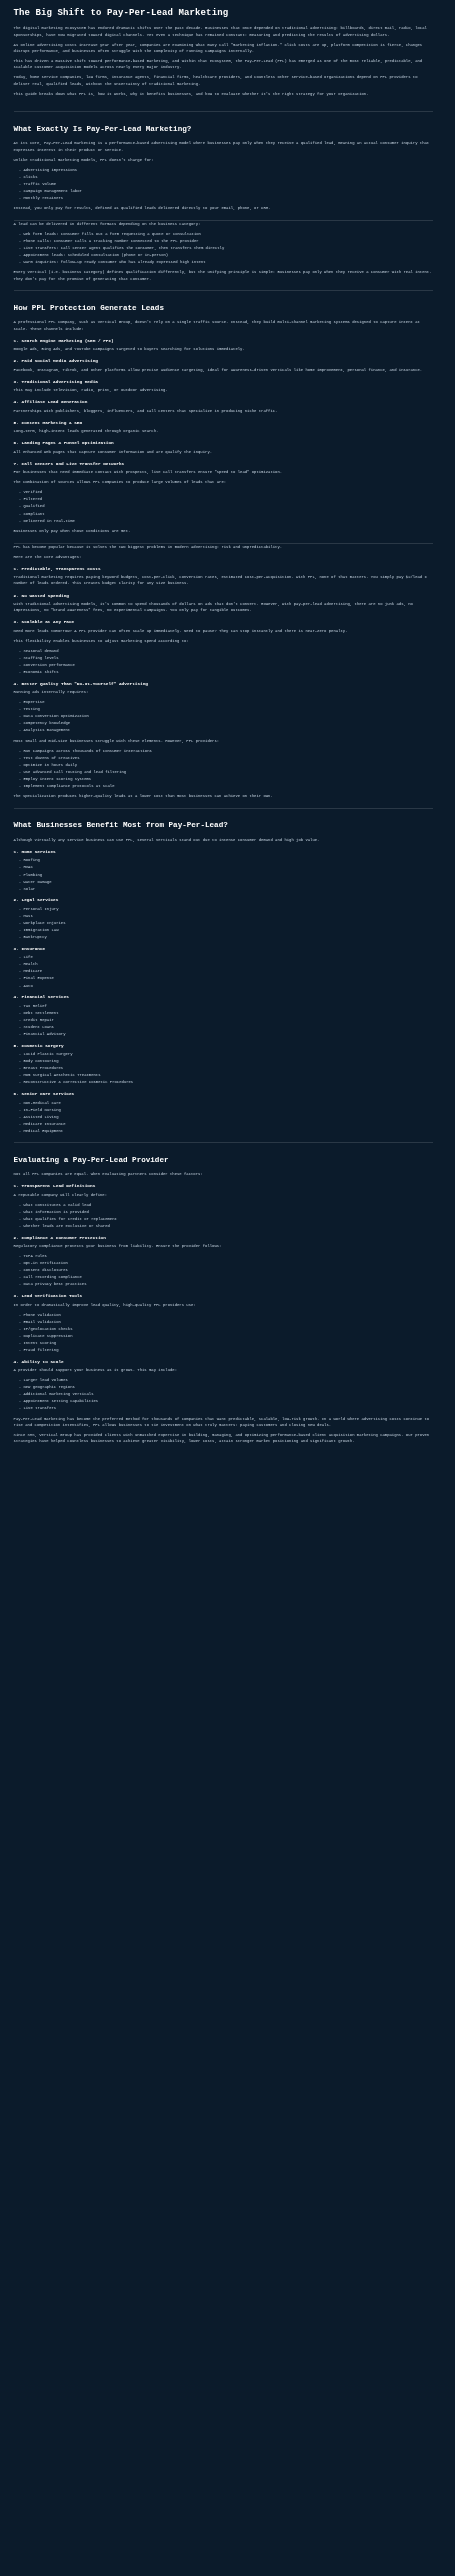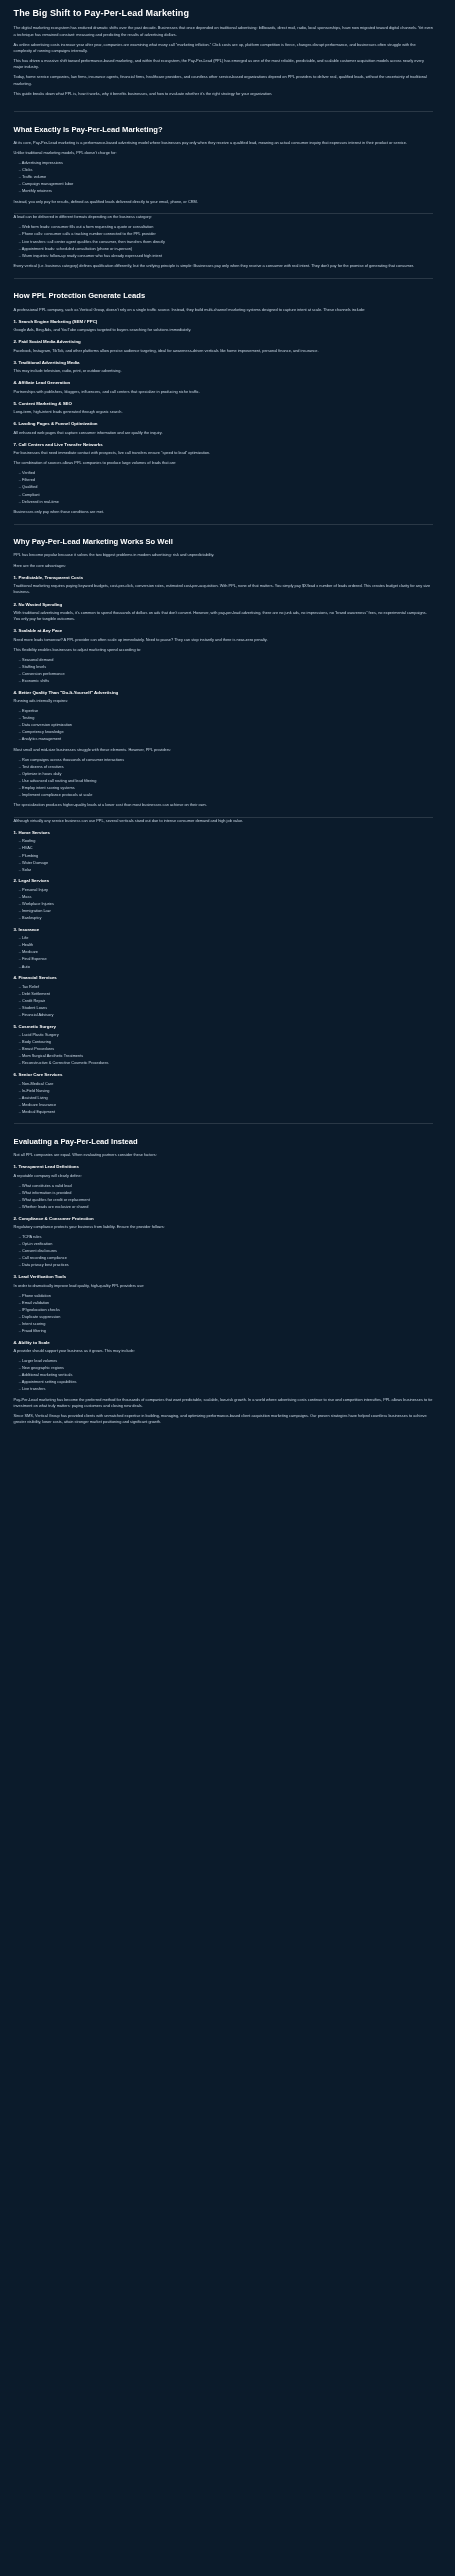--- a/index.html
+++ b/index.html
@@ -8,21 +8,21 @@
     background: #0b1b2b;
     width: 455px;
   }
   body {
     font-family: "Liberation Sans", sans-serif;
     color: #dbe6ef;
     font-size: 3.9px;
     line-height: 1.55;
     padding: 0 0 10.5px 0;
   }
-  .page { width: 447px; padding: 0 13.6px; }
+  .page { width: 447px; padding: 0 13.6px; font-family: Liberation Mono, monospace; }
 
   h1.main {
     font-size: 9px;
     font-weight: bold;
     color: #ffffff;
     margin: 7.3px 0 4.2px 0;
     letter-spacing: 0.1px;
   }
   h2.sec {
     font-size: 7.6px;
@@ -139,21 +139,20 @@
       <li>Qualified</li>
       <li>Compliant</li>
       <li>Delivered in real-time</li>
     </ul>
     <p>Businesses only pay when those conditions are met.</p>
   </section>
 
   <hr class="divider">
 
   <section>
-    <h2 class="sec">Why Pay-Per-Lead Marketing Works So Well</h2>
     <p>PPL has become popular because it solves the two biggest problems in modern advertising: risk and unpredictability.</p>
     <p>Here are the core advantages:</p>
 
     <h3 class="sub">1. Predictable, Transparent Costs</h3>
     <p>Traditional marketing requires paying keyword budgets, cost-per-click, conversion rates, estimated cost-per-acquisition. With PPL, none of that matters. You simply pay $X/lead x number of leads ordered. This creates budget clarity for any size business.</p>
 
     <h3 class="sub">2. No Wasted Spending</h3>
     <p>With traditional advertising models, it's common to spend thousands of dollars on ads that don't convert. However, with pay-per-lead advertising, there are no junk ads, no impressions, no "brand awareness" fees, no experimental campaigns. You only pay for tangible outcomes.</p>
 
     <h3 class="sub">3. Scalable at Any Pace</h3>
@@ -183,20 +182,21 @@
       <li>Use advanced call routing and lead filtering</li>
       <li>Employ intent scoring systems</li>
       <li>Implement compliance protocols at scale</li>
     </ul>
     <p>The specialization produces higher-quality leads at a lower cost than most businesses can achieve on their own.</p>
   </section>
 
   <hr class="divider">
 
   <section>
+    <h2 class="sec">What Businesses Benefit Most from Pay-Per-Lead?</h2>
     <p>Although virtually any service business can use PPL, several verticals stand out due to intense consumer demand and high job value.</p>
 
     <h3 class="sub">1. Home Services</h3>
     <ul class="dash">
       <li>Roofing</li>
       <li>HVAC</li>
       <li>Plumbing</li>
       <li>Water Damage</li>
       <li>Solar</li>
     </ul>
@@ -243,21 +243,21 @@
       <li>In-Field Nursing</li>
       <li>Assisted Living</li>
       <li>Medicare Insurance</li>
       <li>Medical Equipment</li>
     </ul>
   </section>
 
   <hr class="divider">
 
   <section>
-    <h2 class="sec">Evaluating a Pay-Per-Lead Instead</h2>
+    <h2 class="sec">Evaluating a Pay-Per-Lead Provider</h2>
     <p>Not all PPL companies are equal. When evaluating partners consider these factors:</p>
 
     <h3 class="sub">1. Transparent Lead Definitions</h3>
     <p>A reputable company will clearly define:</p>
     <ul class="dash">
       <li>What constitutes a valid lead</li>
       <li>What information is provided</li>
       <li>What qualifies for credit or replacement</li>
       <li>Whether leads are exclusive or shared</li>
     </ul>

